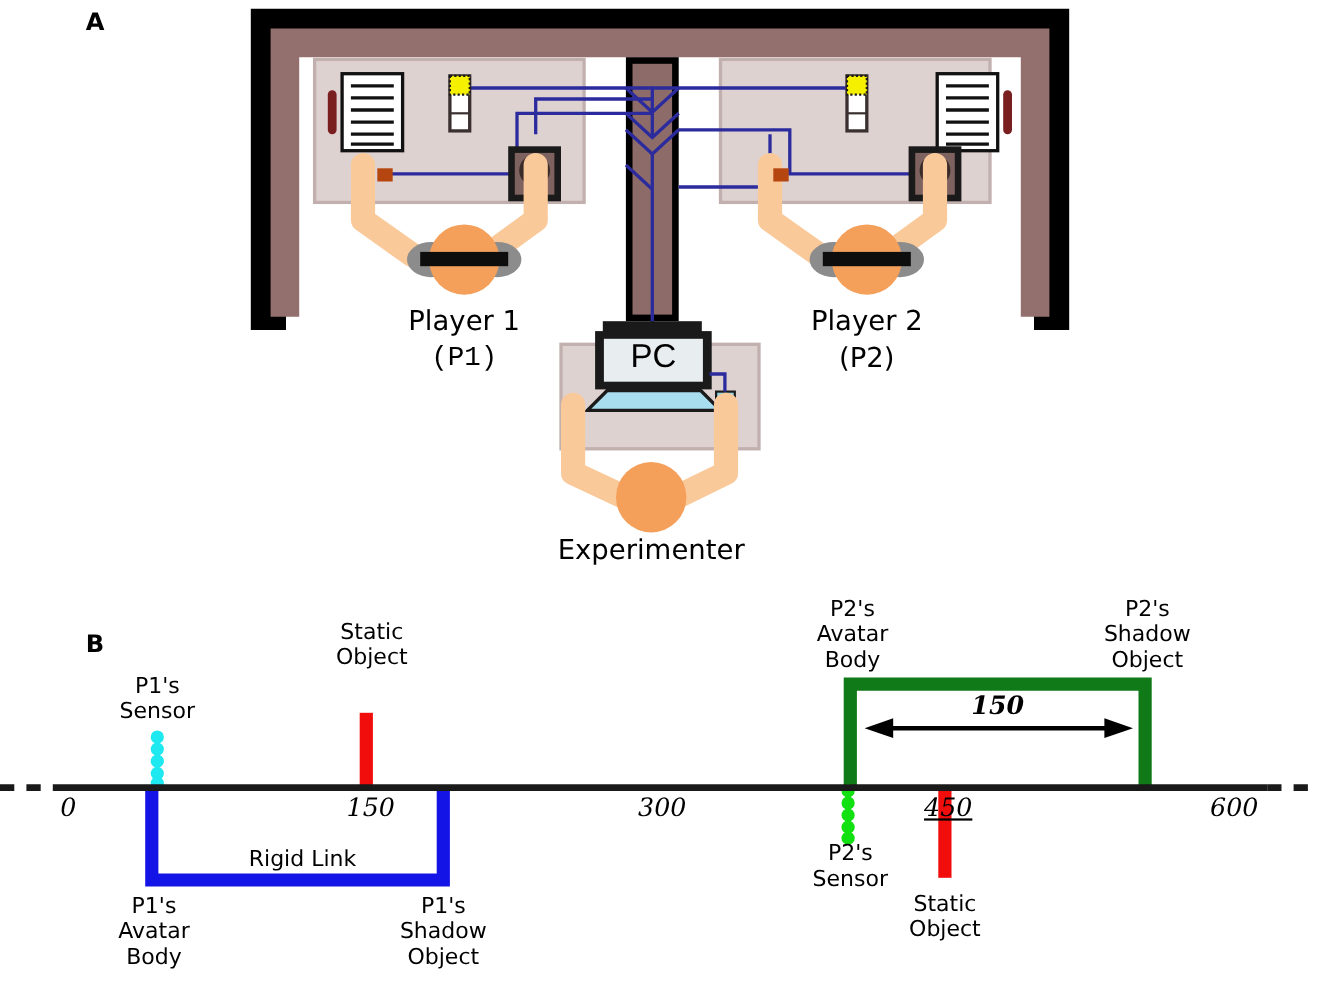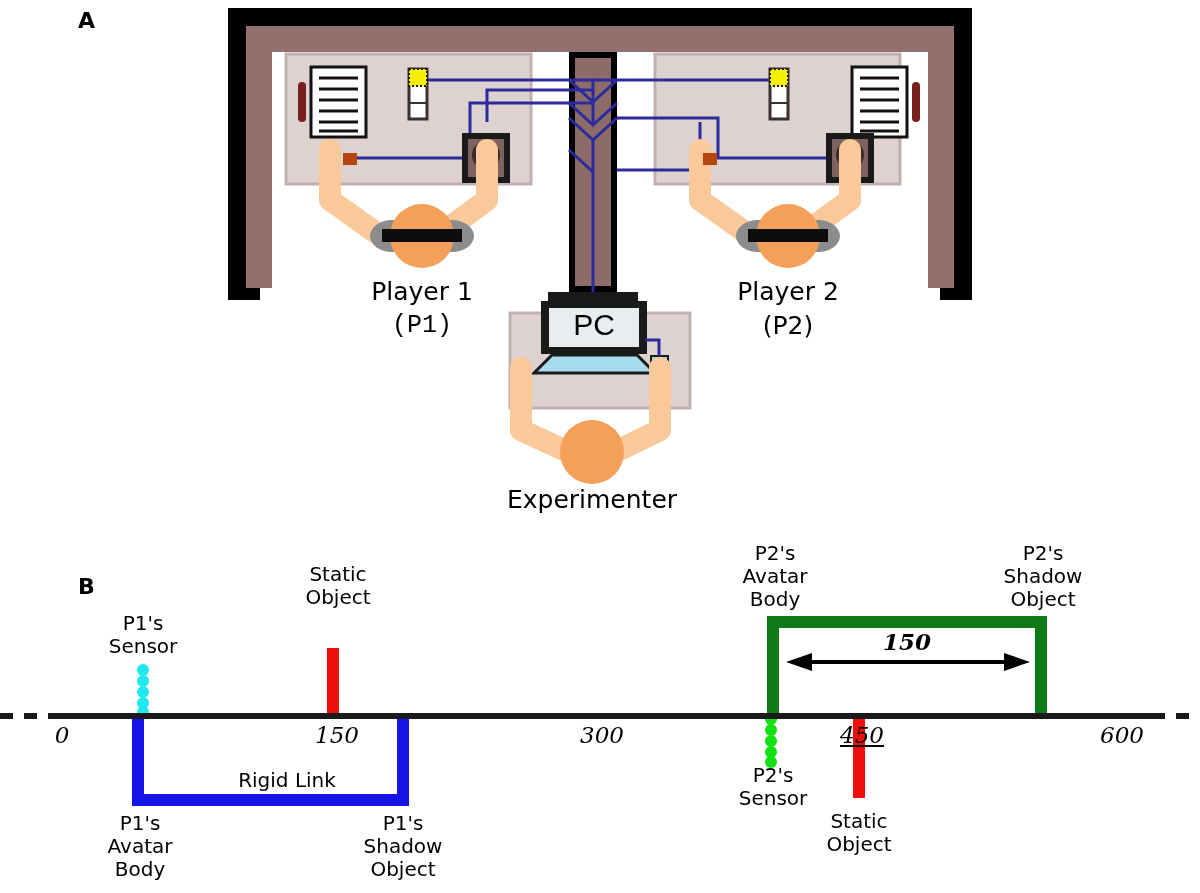--- a/index.html
+++ b/index.html
@@ -246,21 +246,21 @@
 <div class="tick" style="left:572px;top:722px;width:60px;">300</div>
 <div class="tick" style="left:832px;top:722px;width:60px;text-decoration:underline;">450</div>
 <div class="tick" style="left:1092px;top:722px;width:60px;font-style:italic;">600</div>
 
 <div class="lbl-small" style="left:73px;top:612px;width:140px;">P1's
 Sensor</div>
 
 <div class="lbl-small" style="left:263px;top:563px;width:150px;">Static
 Object</div>
 
-<div class="lbl-small" style="left:207px;top:769px;width:160px;">Rigid Link</div>
+<div class="lbl-small" style="left:195px;top:769px;width:160px;">Rigid Link</div>
 
 <div class="lbl-small" style="left:70px;top:812px;width:140px;">P1's
 Avatar
 Body</div>
 
 <div class="lbl-small" style="left:333px;top:812px;width:140px;">P1's
 Shadow
 Object</div>
 
 <div class="lbl-small" style="left:705px;top:542px;width:140px;">P2's

